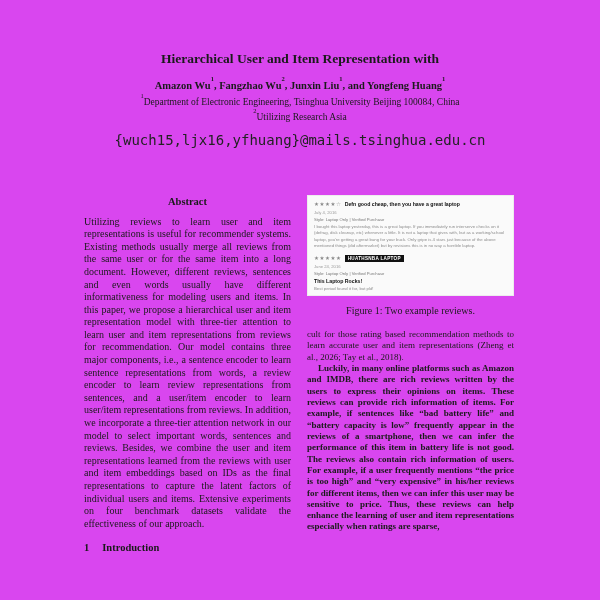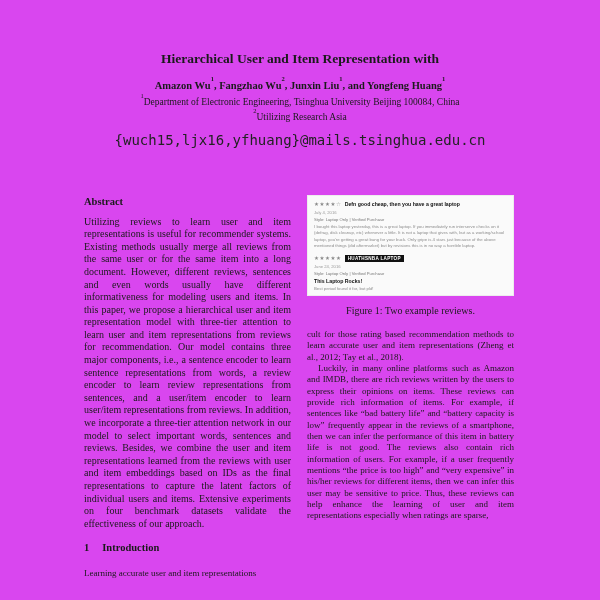--- a/index.html
+++ b/index.html
@@ -9,39 +9,39 @@
     padding: 50px 84px 0 84px; margin: 0 auto;
     font-family: "Liberation Serif", serif; color: #1a1a1a;
   }
   .title { text-align: center; font-weight: bold; font-size: 13.5px; line-height: 1.35; }
   .authors { text-align: center; font-size: 10.5px; font-weight: bold; margin-top: 10px; }
   .authors sup, .affil sup { font-size: 6.5px; position: relative; top: -3px; }
   .affil { text-align: center; font-size: 9.5px; line-height: 1.4; margin-top: 3px; }
   .emails { text-align: center; font-family: "DejaVu Sans Mono", monospace; font-size: 14px; line-height: 1.55; margin-top: 5px; color: #222; }
   .columns { display: flex; gap: 16px; margin-top: 44px; }
   .col { width: 207px; flex: 0 0 207px; font-size: 9px; line-height: 1.26; text-align: justify; }
-  .abstract-heading { text-align: left; font-weight: bold; font-size: 10.5px; margin-bottom: 7px; }
+  .abstract-heading { text-align: center; font-weight: bold; font-size: 10.5px; margin-bottom: 7px; }
   .abstract-text { font-size: 10px; }
-  .section-heading { font-weight: bold; font-size: 10.5px; margin: 11px 0 13px; text-align: left; }
+  .section-heading { font-weight: bold; font-size: 10.5px; margin: 11px 0 7px; text-align: left; }
   .section-heading .num { margin-right: 13px; }
   .figure-box {
     background: #fafafa; border: 1px solid #ededed; padding: 5px 6px;
     height: 101px; overflow: hidden; font-family: "Liberation Sans", sans-serif; text-align: left;
   }
   .rev-head { display: flex; align-items: baseline; gap: 3px; }
   .stars { color: #8a8a8a; font-size: 5.5px; letter-spacing: 0.6px; white-space: nowrap; }
   .rev-title { font-weight: bold; font-size: 5.2px; color: #111; }
   .rev-date { font-size: 4.2px; color: #9a9a9a; margin-top: 2px; }
   .rev-meta { font-size: 4.2px; color: #777; margin-top: 1px; }
   .rev-body { font-size: 4.3px; color: #8c8c8c; line-height: 1.5; margin-top: 2px; }
   .review + .review { margin-top: 5px; }
   .tag { background: #111; color: #fff; font-size: 4.6px; padding: 1px 3px; font-weight: bold; letter-spacing: 0.3px; }
   .caption { text-align: center; font-size: 10px; margin: 9px 0 11px; }
   .para { margin: 0; }
-  .para.indent { text-indent: 11px; }
+  .para.indent { text-indent: 11px; font-weight: bold; }
   .intro-line { text-align: left; }
 </style>
 </head>
 <body>
 
 <div class="page">
 
   <div class="title">
     <div>Hierarchical User and Item Representation with</div>
   </div>
@@ -60,21 +60,20 @@
   </div>
 
   <div class="columns">
 
     <div class="col">
       <div class="abstract-heading">Abstract</div>
       <p class="para abstract-text">Utilizing reviews to learn user and item representations is useful for recommender systems. Existing methods usually merge all reviews from the same user or for the same item into a long document. However, different reviews, sentences and even words usually have different informativeness for modeling users and items. In this paper, we propose a hierarchical user and item representation model with three-tier attention to learn user and item representations from reviews for recommendation. Our model contains three major components, i.e., a sentence encoder to learn sentence representations from words, a review encoder to learn review representations from sentences, and a user/item encoder to learn user/item representations from reviews. In addition, we incorporate a three-tier attention network in our model to select important words, sentences and reviews. Besides, we combine the user and item representations learned from the reviews with user and item embeddings based on IDs as the final representations to capture the latent factors of individual users and items. Extensive experiments on four benchmark datasets validate the effectiveness of our approach.</p>
       <div class="section-heading">
         <span class="num">1</span><span>Introduction</span>
       </div>
-      <p class="para intro-line">Learning accurate user and item representations</p>
     </div>
 
     <div class="col">
 
       <div class="figure-box">
         <div class="review">
           <div class="rev-head">
             <span class="stars">★★★★☆</span>
             <span class="rev-title">Defn good cheap, then you have a great laptop</span>
           </div>
@@ -89,20 +88,20 @@
           </div>
           <div class="rev-date">June 24, 2016</div>
           <div class="rev-meta">Style: Laptop Only  |  Verified Purchase</div>
           <div class="rev-title" style="margin-top:2px;">This Laptop Rocks!</div>
           <div class="rev-body">Best period found it for, but pld!</div>
         </div>
       </div>
 
       <div class="caption">Figure 1: Two example reviews.</div>
 
-      <p class="para">cult for those rating based recommendation methods to learn accurate user and item representations (Zheng et al., 2012; Tay et al., 2018).</p>
+      <p class="para">cult for those rating based recommendation methods to learn accurate user and item representations (Zheng et al., 2026; Tay et al., 2018).</p>
       <p class="para indent">Luckily, in many online platforms such as Amazon and IMDB, there are rich reviews written by the users to express their opinions on items. These reviews can provide rich information of items. For example, if sentences like “bad battery life” and “battery capacity is low” frequently appear in the reviews of a smartphone, then we can infer the performance of this item in battery life is not good. The reviews also contain rich information of users. For example, if a user frequently mentions “the price is too high” and “very expensive” in his/her reviews for different items, then we can infer this user may be sensitive to price. Thus, these reviews can help enhance the learning of user and item representations especially when ratings are sparse,</p>
 
     </div>
 
   </div>
 
 </div>
 
 </body></html>

